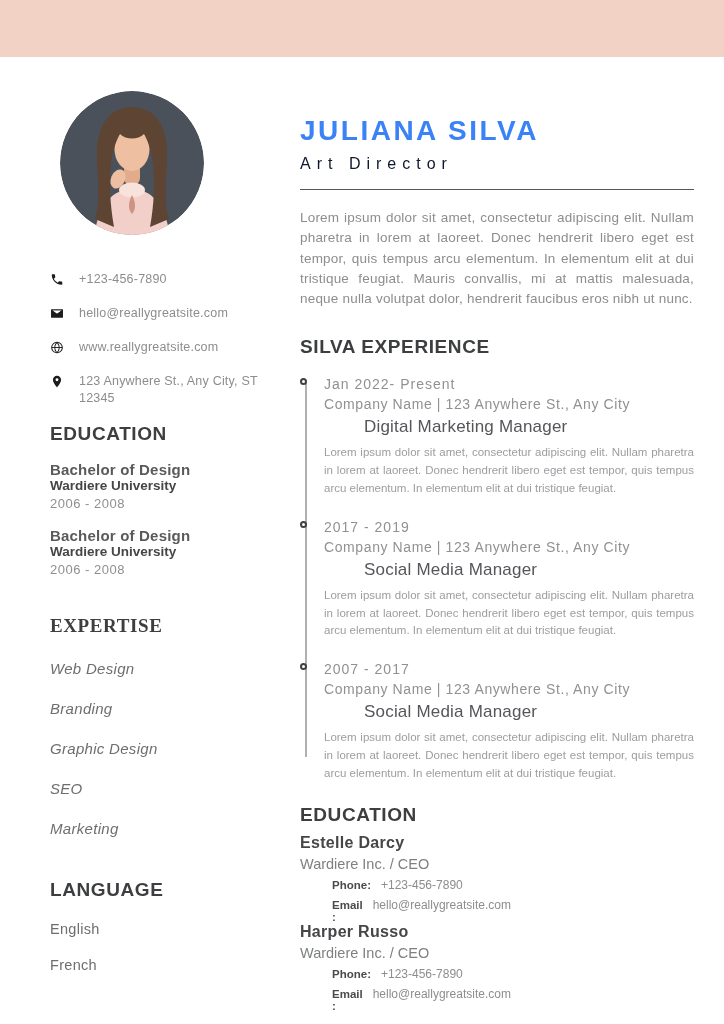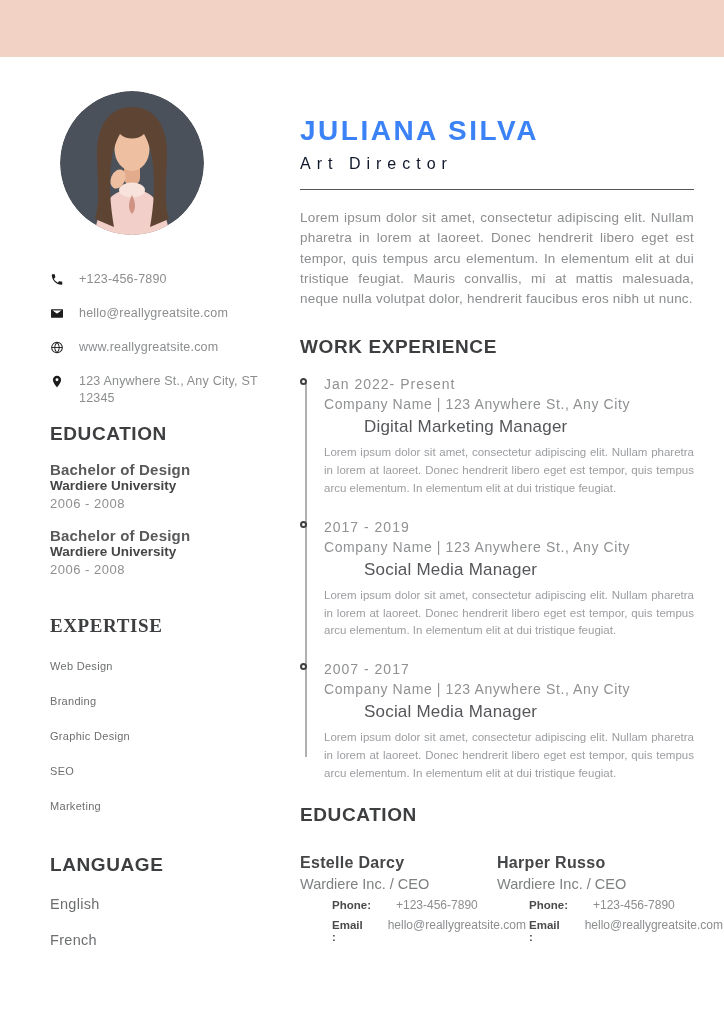--- a/index.html
+++ b/index.html
@@ -23,21 +23,21 @@
 
   .sec-heading { font-size:19px; font-weight:bold; color:#3d3e40; letter-spacing:0.6px; }
 
   .edu-heading { margin-top:6px; }
   .edu-item { margin-top:16px; }
   .edu-degree { font-size:15px; font-weight:bold; color:#595a5c; letter-spacing:0.2px; }
   .edu-school { font-size:13.5px; font-weight:bold; color:#454648; }
   .edu-years  { font-size:13px; color:#8d8f91; margin-top:3px; letter-spacing:0.5px; }
 
   .exp-heading { margin-top:38px;font-family:Liberation Serif, serif; }
-  .skill { font-size:11px; color:#6c6e70; margin-top:23px; letter-spacing:0.3px; }
+  .skill { font-size:15px; color:#6c6e70; margin-top:23px; letter-spacing:0.3px;font-style:italic; }
 
   .lang-heading { margin-top:42px; }
   .lang { font-size:14.5px; color:#6c6e70; margin-top:20px; letter-spacing:0.3px; }
 
   
   .name { margin-top:58px; font-size:28px; font-weight:bold; color:#3b82f6; letter-spacing:2.5px; white-space:nowrap; }
   .job-title { margin-top:8px; font-size:16px; color:#0f172a; letter-spacing:6px; }
   .header-rule { margin-top:16px; border:none; border-top:1.5px solid #55565a; }
 
   .about-heading { margin-top:62px; }
@@ -48,25 +48,25 @@
   .timeline { margin-top:18px; position:relative; padding-left:24px; }
   .timeline::before { content:""; position:absolute; left:5px; top:7px; bottom:26px; width:1.5px; background:#aeb0b2; }
   .entry { position:relative; margin-bottom:21px; }
   .dot { position:absolute; left:-24px; top:2px; width:7px; height:7px; border:2px solid #3f4042; border-radius:50%; background:#ffffff; }
   .entry-period  { font-size:14px; color:#8f9193; letter-spacing:1px; }
   .entry-company { font-size:14px; color:#8f9193; margin-top:4px; letter-spacing:0.6px; }
   .entry-role    { font-size:17px; color:#55565a; margin-top:5px; letter-spacing:0.2px;margin-left:40px; }
   .entry-desc    { font-size:11.5px; color:#9b9da0; line-height:1.55; text-align:justify; margin-top:7px; }
 
   .refs-heading { margin-top:10px; }
-  .refs { display:flex; margin-top:28px; }
+  .refs { display:flex; margin-top:8px;flex-direction:column; }
   .ref { width:50%; }
   .ref-name { font-size:16px; font-weight:bold; color:#454648; letter-spacing:0.3px; }
   .ref-org  { font-size:14.5px; color:#7e8082; margin-top:4px; }
-  .ref-row  { display:flex; gap:25px; align-items:baseline; margin-top:6px;padding-left:32px; }
+  .ref-row  { display:flex; gap:10px; align-items:baseline; margin-top:6px;padding-left:32px; }
   .ref-row:first-of-type { margin-top:13px; }
   .ref-label { font-size:11.5px; font-weight:bold; color:#4a4b4d; }
   .ref-value { font-size:12px; color:#8b8d8f; }
 </style>
 </head>
 <body>
 
 <div class="topbar"></div>
 
 <div class="main">
@@ -151,21 +151,21 @@
   </div>
 
   <div class="right-col">
 
     <div class="name">JULIANA SILVA</div>
     <div class="job-title">Art Director</div>
     <hr class="header-rule">
 
     <div class="about-text">Lorem ipsum dolor sit amet, consectetur adipiscing elit. Nullam pharetra in lorem at laoreet. Donec hendrerit libero eget est tempor, quis tempus arcu elementum. In elementum elit at dui tristique feugiat. Mauris convallis, mi at mattis malesuada, neque nulla volutpat dolor, hendrerit faucibus eros nibh ut nunc.</div>
 
-    <div class="sec-heading work-heading">WORK EXPERIENCE</div>
+    <div class="sec-heading work-heading">SILVA EXPERIENCE</div>
 
     <div class="timeline">
 
       <div class="entry">
         <span class="dot"></span>
         <div class="entry-period">Jan 2022- Present</div>
         <div class="entry-company">Company Name | 123 Anywhere St., Any City</div>
         <div class="entry-role">Digital Marketing Manager</div>
         <div class="entry-desc">Lorem ipsum dolor sit amet, consectetur adipiscing elit. Nullam pharetra in lorem at laoreet. Donec hendrerit libero eget est tempor, quis tempus arcu elementum. In elementum elit at dui tristique feugiat.</div>
       </div>

